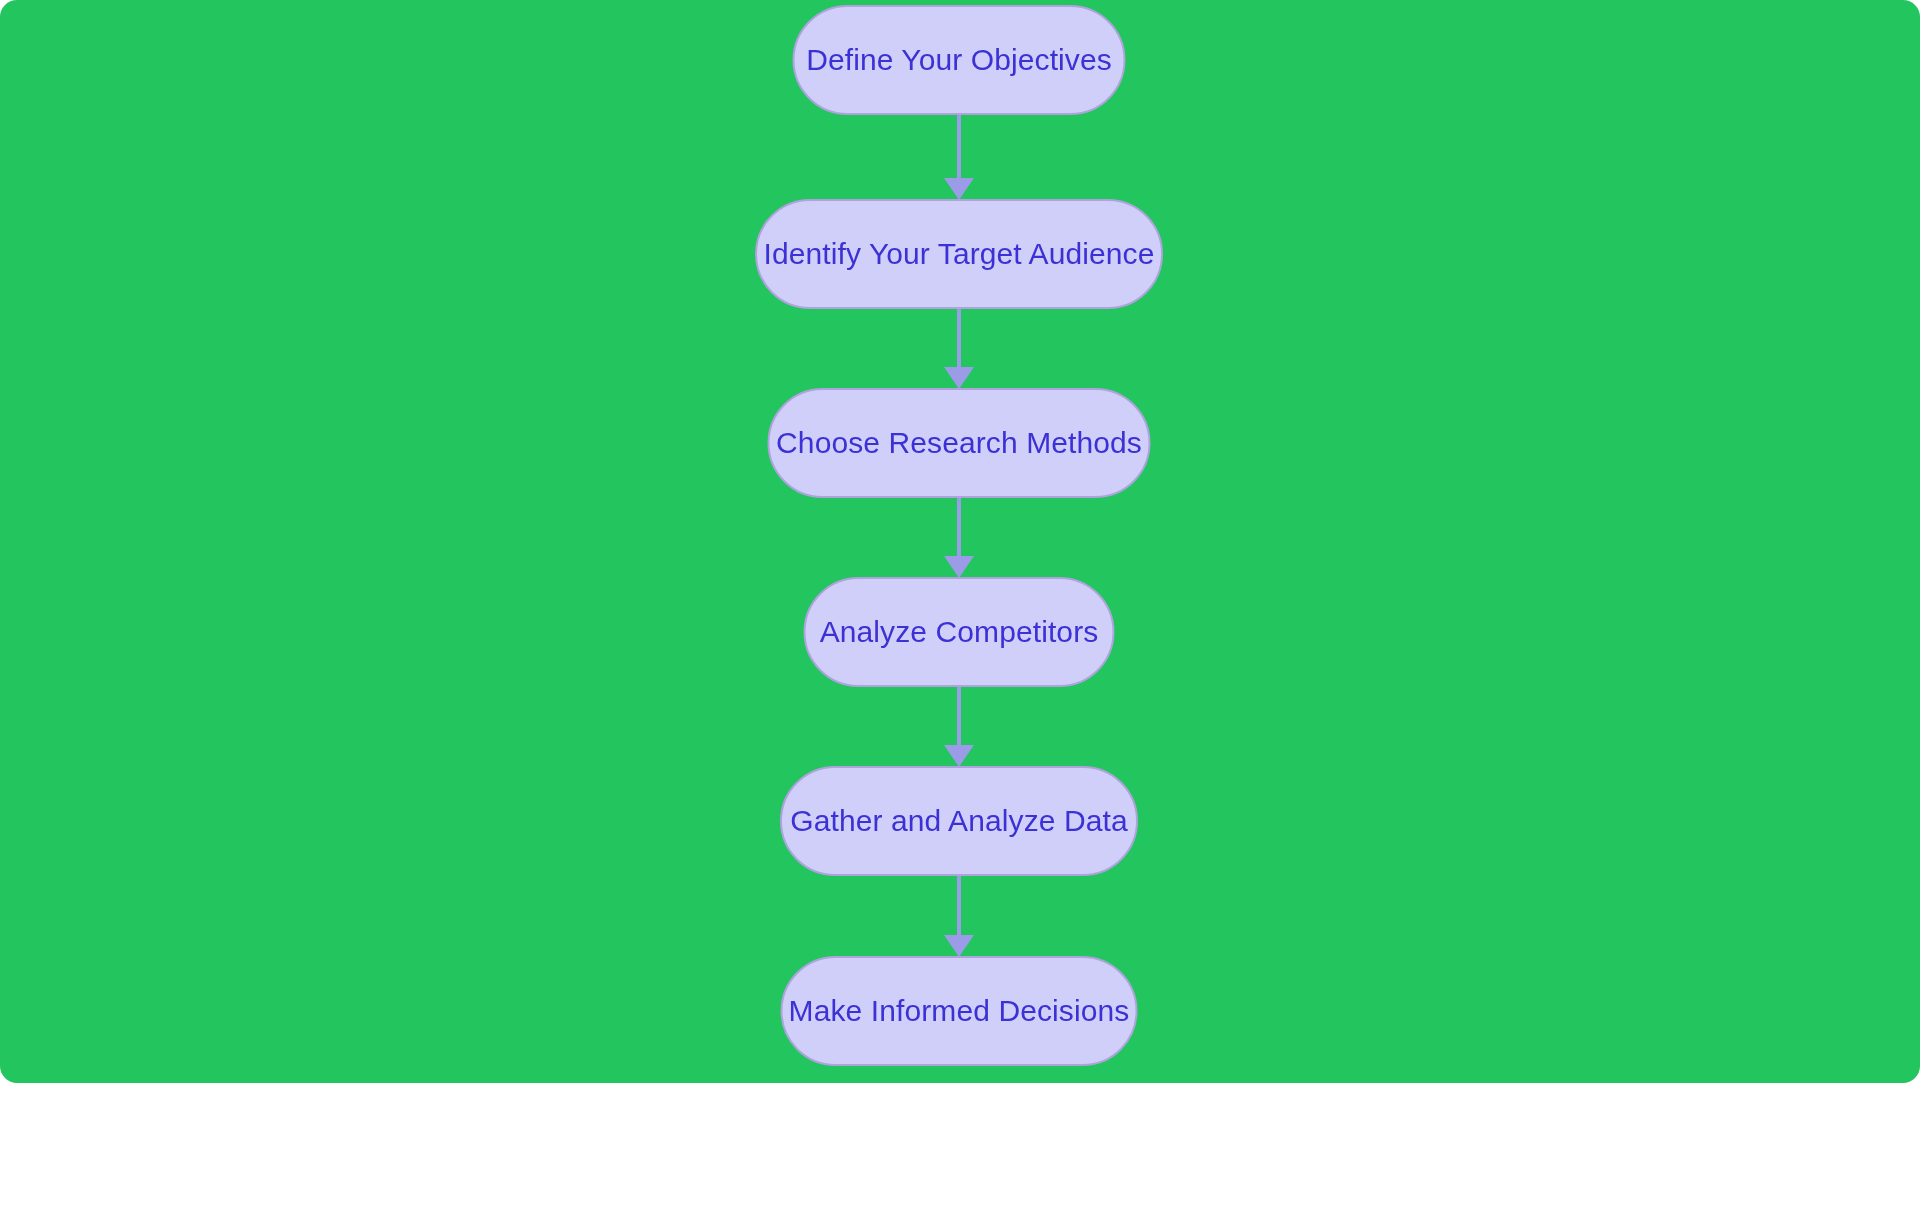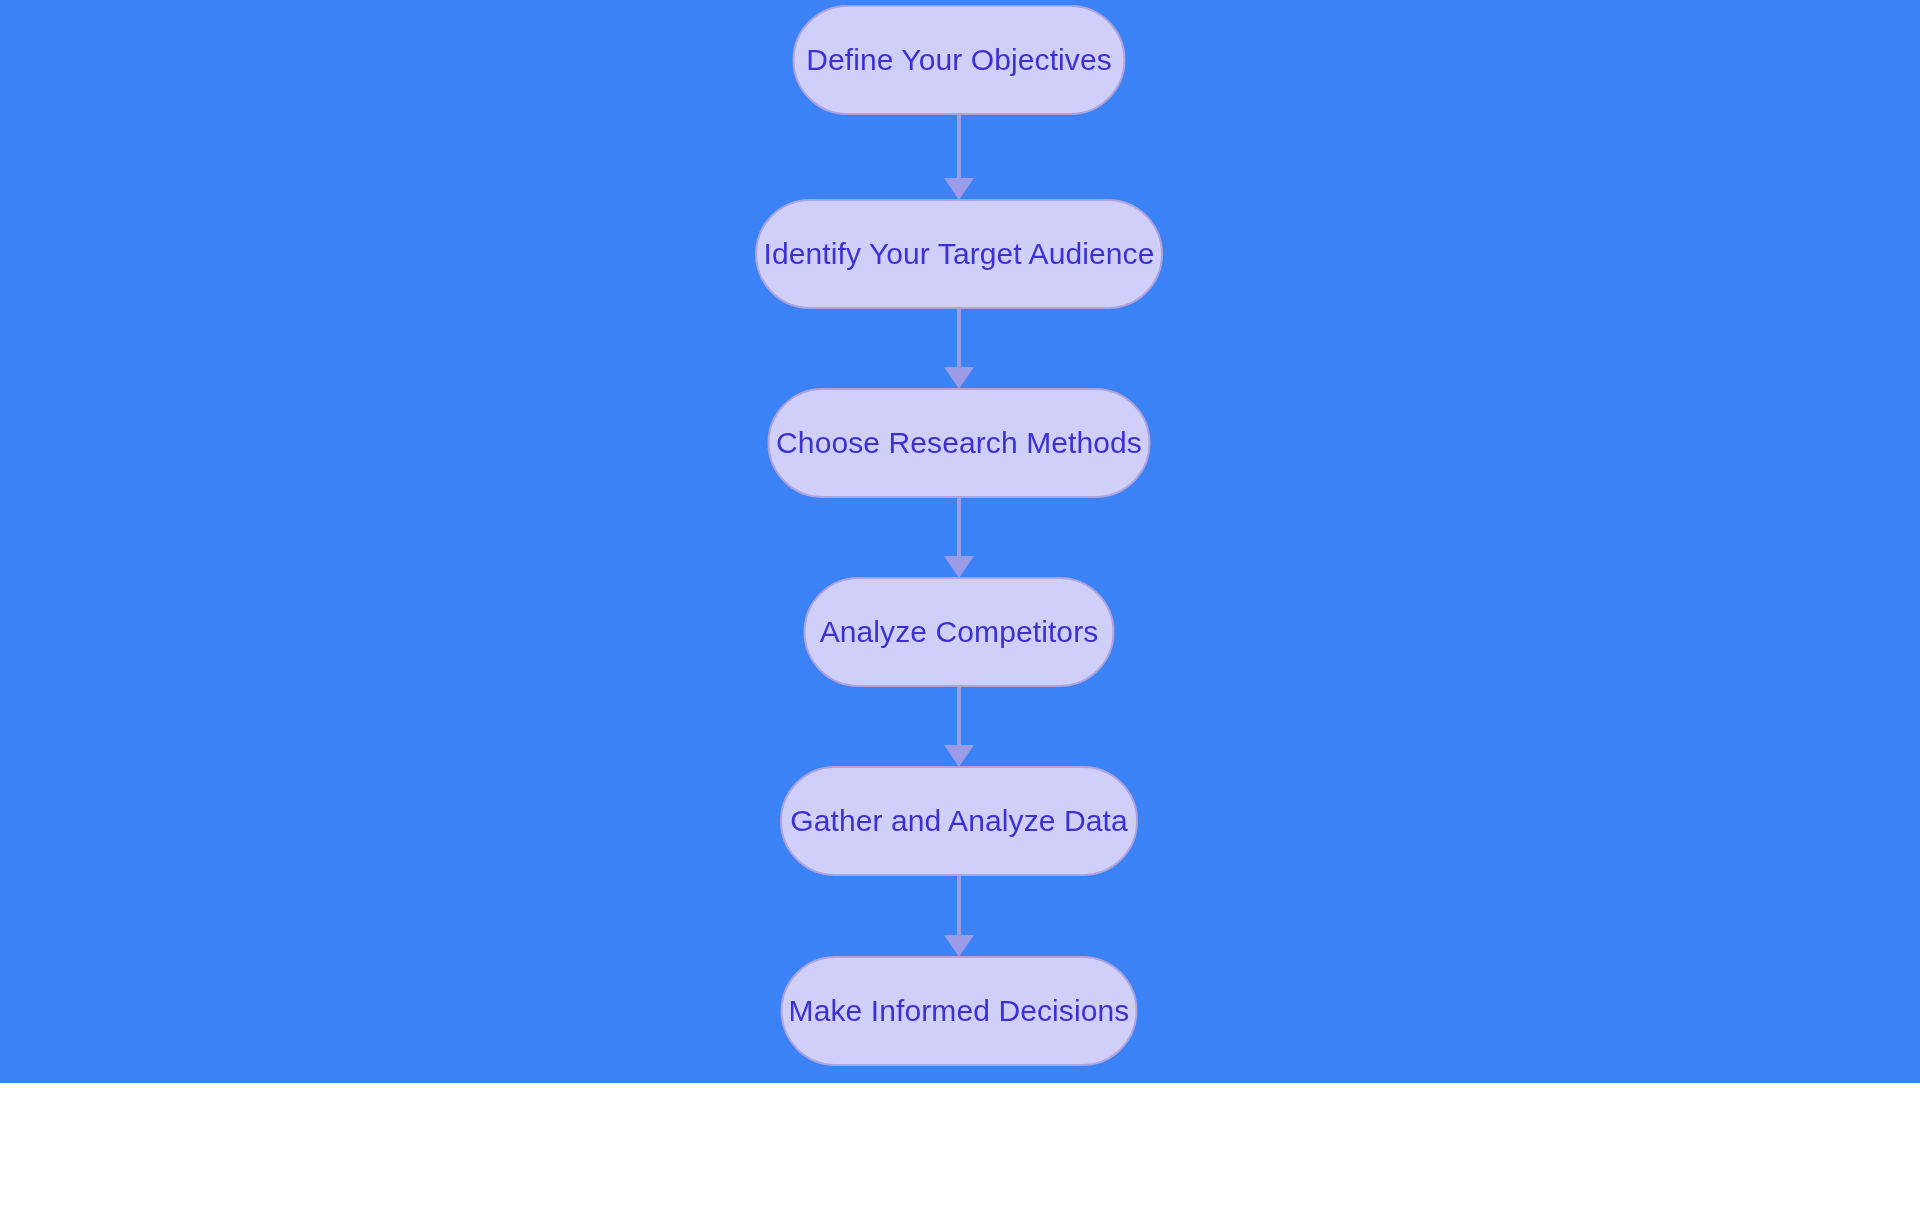--- a/index.html
+++ b/index.html
@@ -19,21 +19,22 @@
     height: 1215px;
     background: #ffffff;
   }
 
   #diagram-surface {
     position: absolute;
     left: 0;
     top: 0;
     width: 1920px;
     height: 1083px;
-    background: #3b82f6;
+    background: #22c55e;
+    border-radius: 17px;
   }
 
   #flow-svg {
     position: absolute;
     left: 0;
     top: 0;
     width: 1920px;
     height: 1083px;
     display: block;
   }

